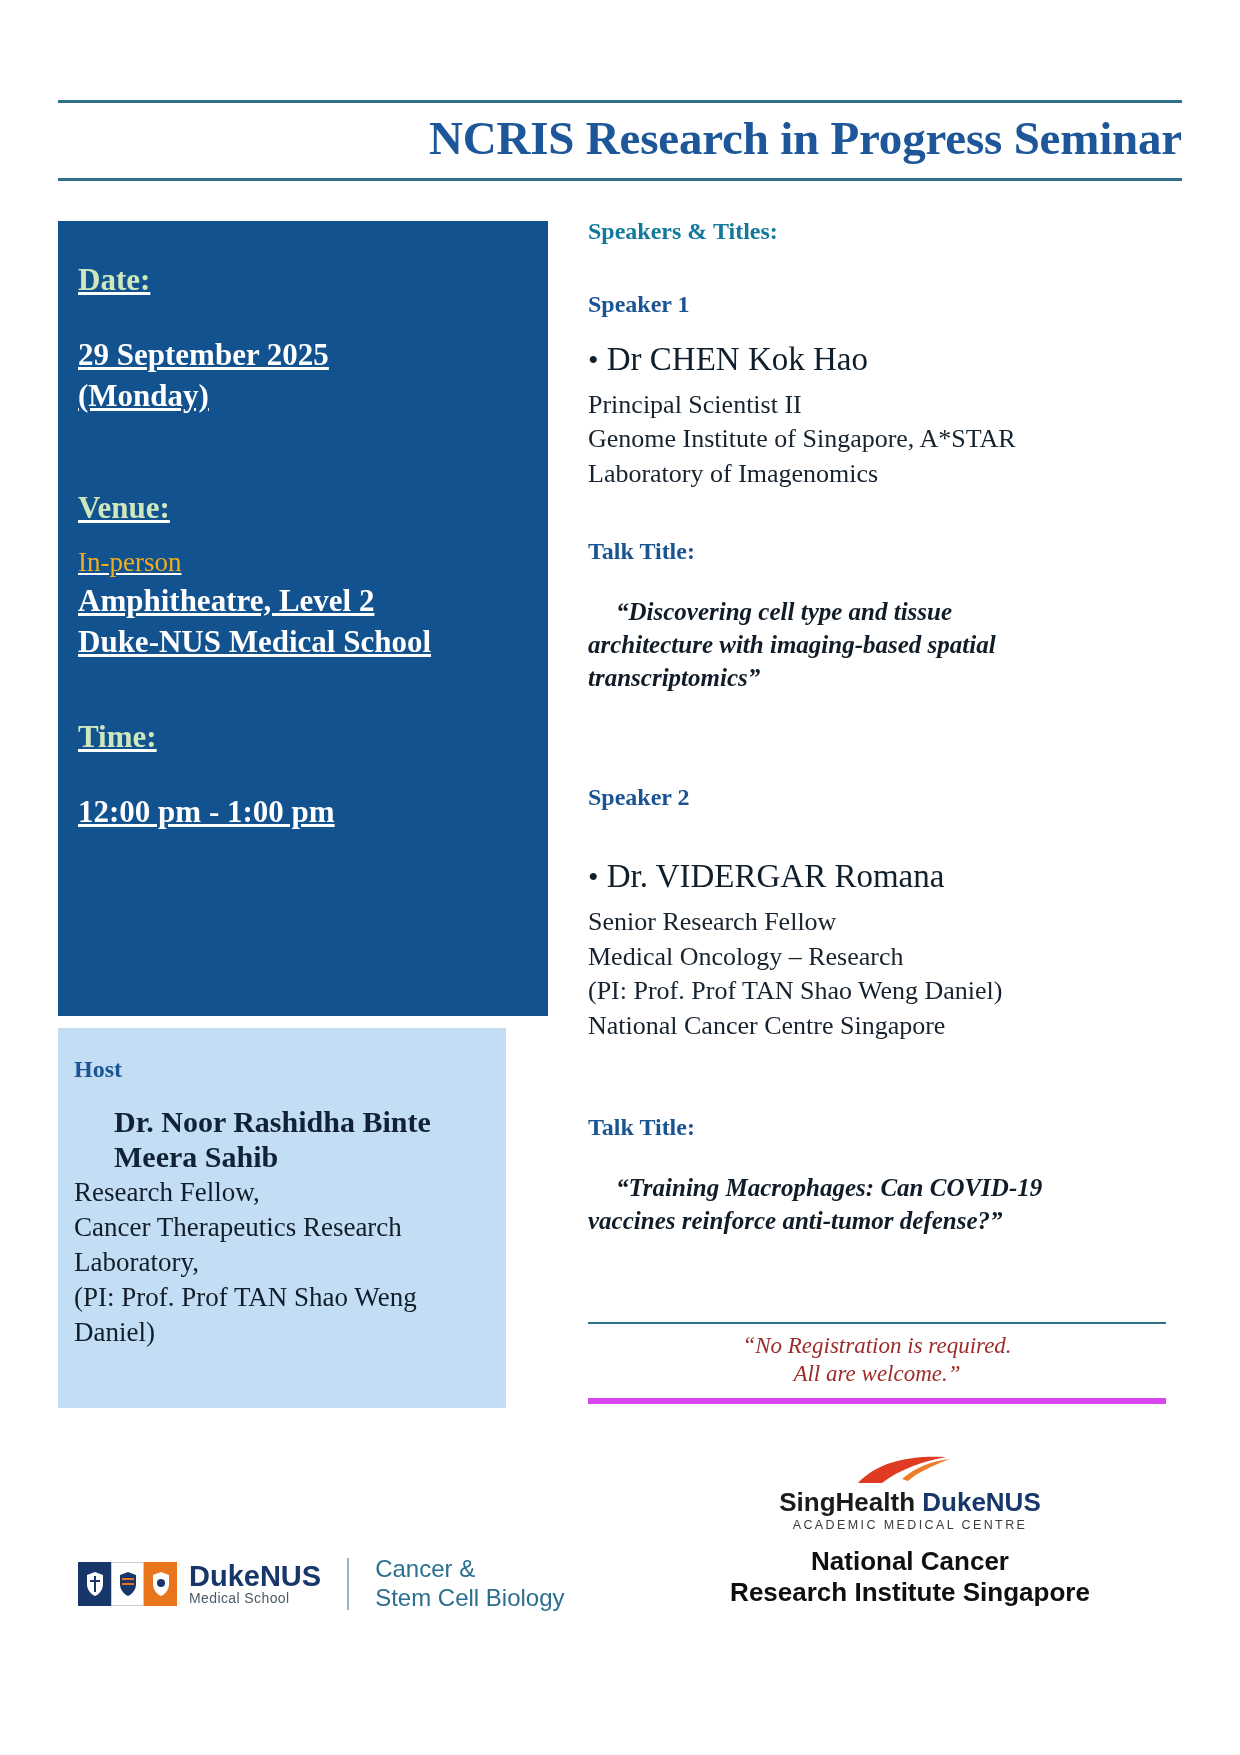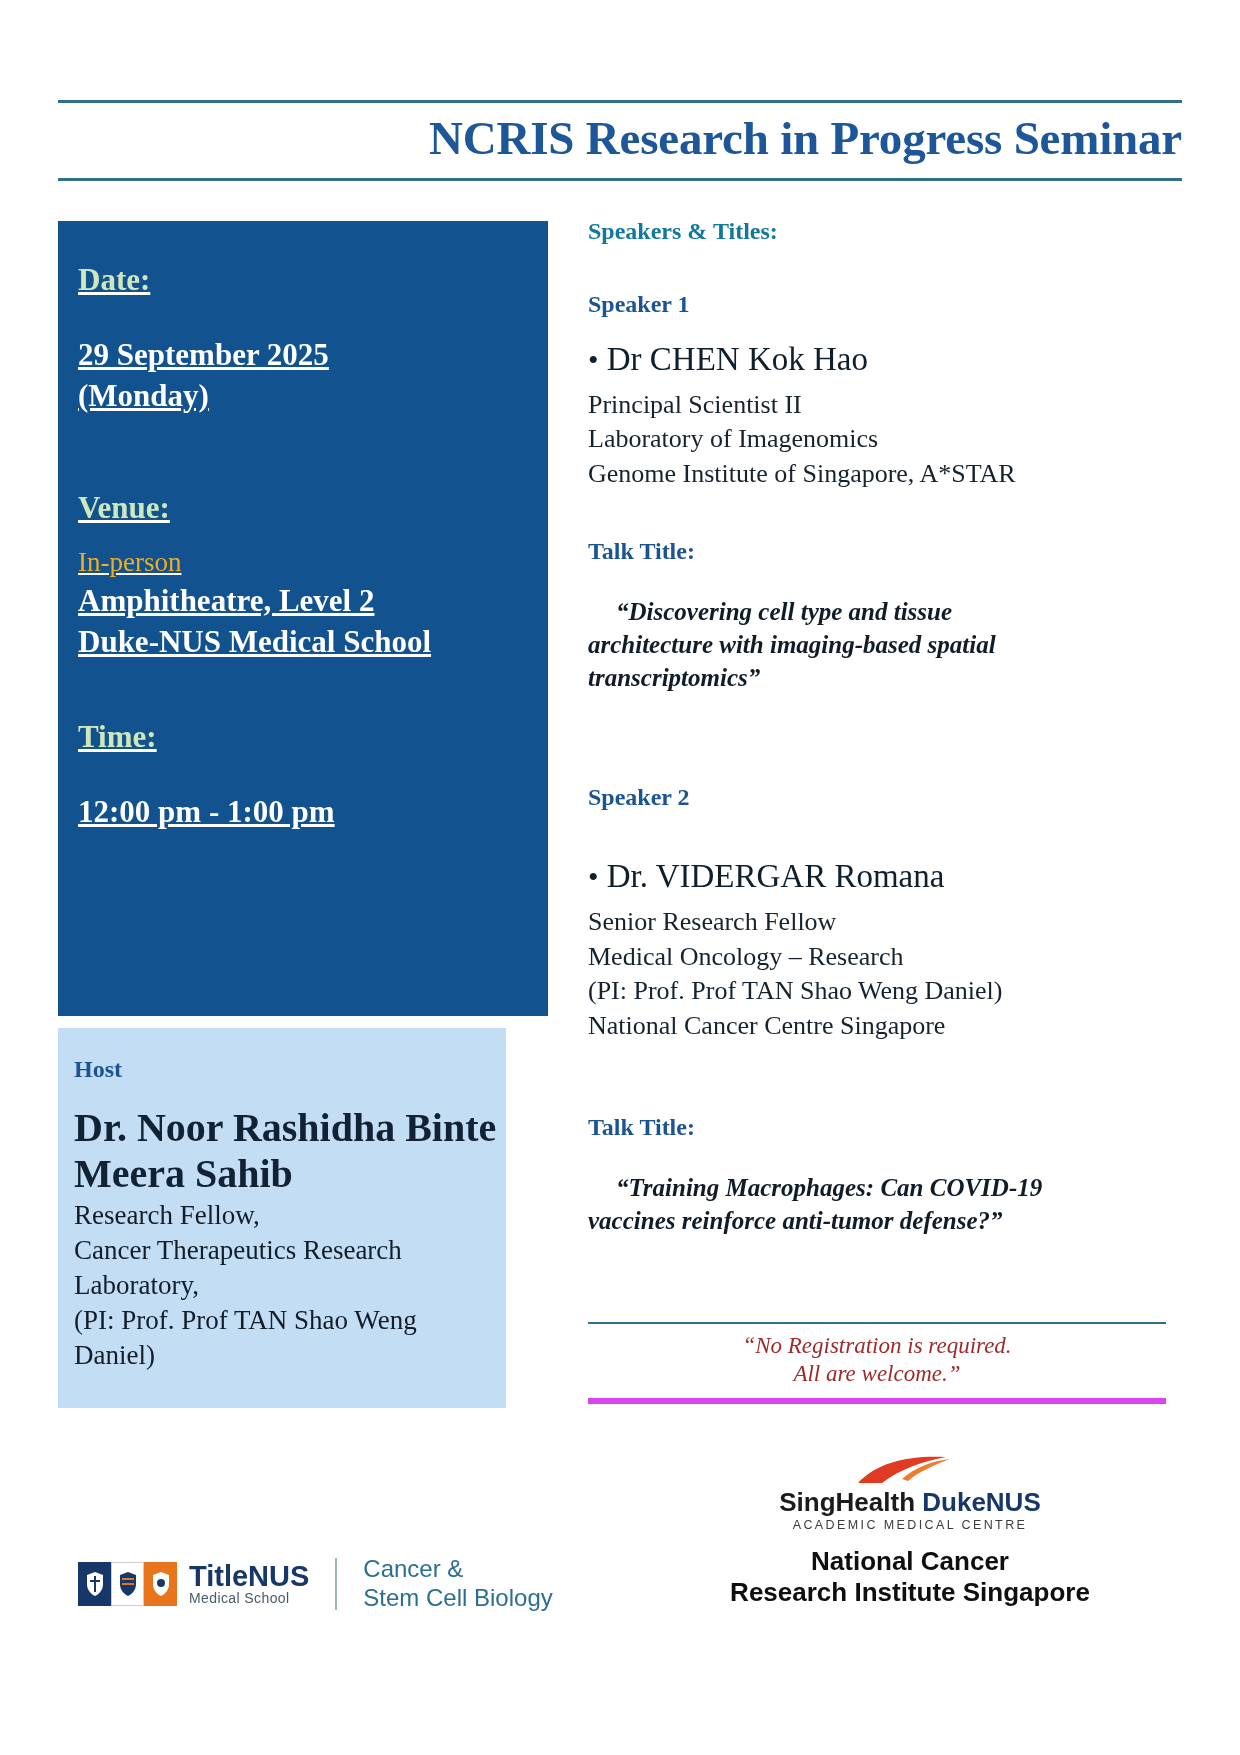--- a/index.html
+++ b/index.html
@@ -38,21 +38,21 @@
   .gap-sm { height:20px; }
   .gap-xl { height:72px; }
 
   
   .host-panel {
     position:absolute; left:58px; top:1028px; width:448px; height:380px;
     background:#c3ddf5; color:#0e2030;
     padding:28px 0 0 16px;
   }
   .host-lbl { color:#1a5493; font-size:24px; font-weight:bold; }
-  .host-name { font-size:40px; font-weight:bold; line-height:1.16; margin-top:22px; color:#102233;}
+  .host-name { font-size:30px; font-weight:bold; line-height:1.16; margin-top:22px; color:#102233;margin-left:40px;}
   .host-line { font-size:27px; line-height:1.3; color:#111e29; }
 
   
   .right-col { position:absolute; left:588px; top:218px; width:560px; }
   .sec-teal { color:#12799c; font-size:24px; font-weight:bold; }
   .sec-blue { color:#1a5493; font-size:24px; font-weight:bold; }
   .spk-name { font-size:33px; font-weight:normal; color:#101f2c; line-height:1.2; }
   .spk-name .bullet { font-size:30px; }
   .aff-line { font-size:26px; line-height:1.34; color:#16222e; }
   .talk-title {
@@ -159,22 +159,22 @@
 
     <div>
       <div class="sec-blue">Speaker 1</div>
       <div class="sp-22"></div>
       <div class="spk-name">
         <span class="bullet">•</span>
         <span>Dr CHEN Kok Hao</span>
       </div>
       <div class="sp-8"></div>
       <div class="aff-line">Principal Scientist II</div>
+      <div class="aff-line">Genome Institute of Singapore, A*STAR</div>
       <div class="aff-line">Laboratory of Imagenomics</div>
-      <div class="aff-line">Genome Institute of Singapore, A*STAR</div>
 
       <div class="sp-46"></div>
       <div class="sec-blue">Talk Title:</div>
       <div class="sp-30"></div>
       <div class="talk-title">
         <div><span class="indent"></span><span>“Discovering cell type and tissue</span></div>
         <div>architecture with imaging-based spatial</div>
         <div>transcriptomics”</div>
       </div>
     </div>
@@ -225,21 +225,21 @@
       </div>
       <div class="dn-sq orange">
         <svg width="20" height="26" viewBox="0 0 20 26" aria-hidden="true">
           <path d="M10 1 L18 4 V13 C18 19 14 23 10 25 C6 23 2 19 2 13 V4 Z" fill="#ffffff"></path>
           <circle cx="10" cy="12" r="4" fill="#17376b"></circle>
         </svg>
       </div>
     </div>
     <div class="dn-wordmark">
       <div class="l1">
-        <span>Title</span><span class="nus">NUS</span>
+        <span>Duke</span><span class="nus">NUS</span>
       </div>
       <div class="l2">Medical School</div>
     </div>
     <div class="logo-div"></div>
     <div class="cssb">
       <div>Cancer &amp;</div>
       <div>Stem Cell Biology</div>
     </div>
   </div>
 

